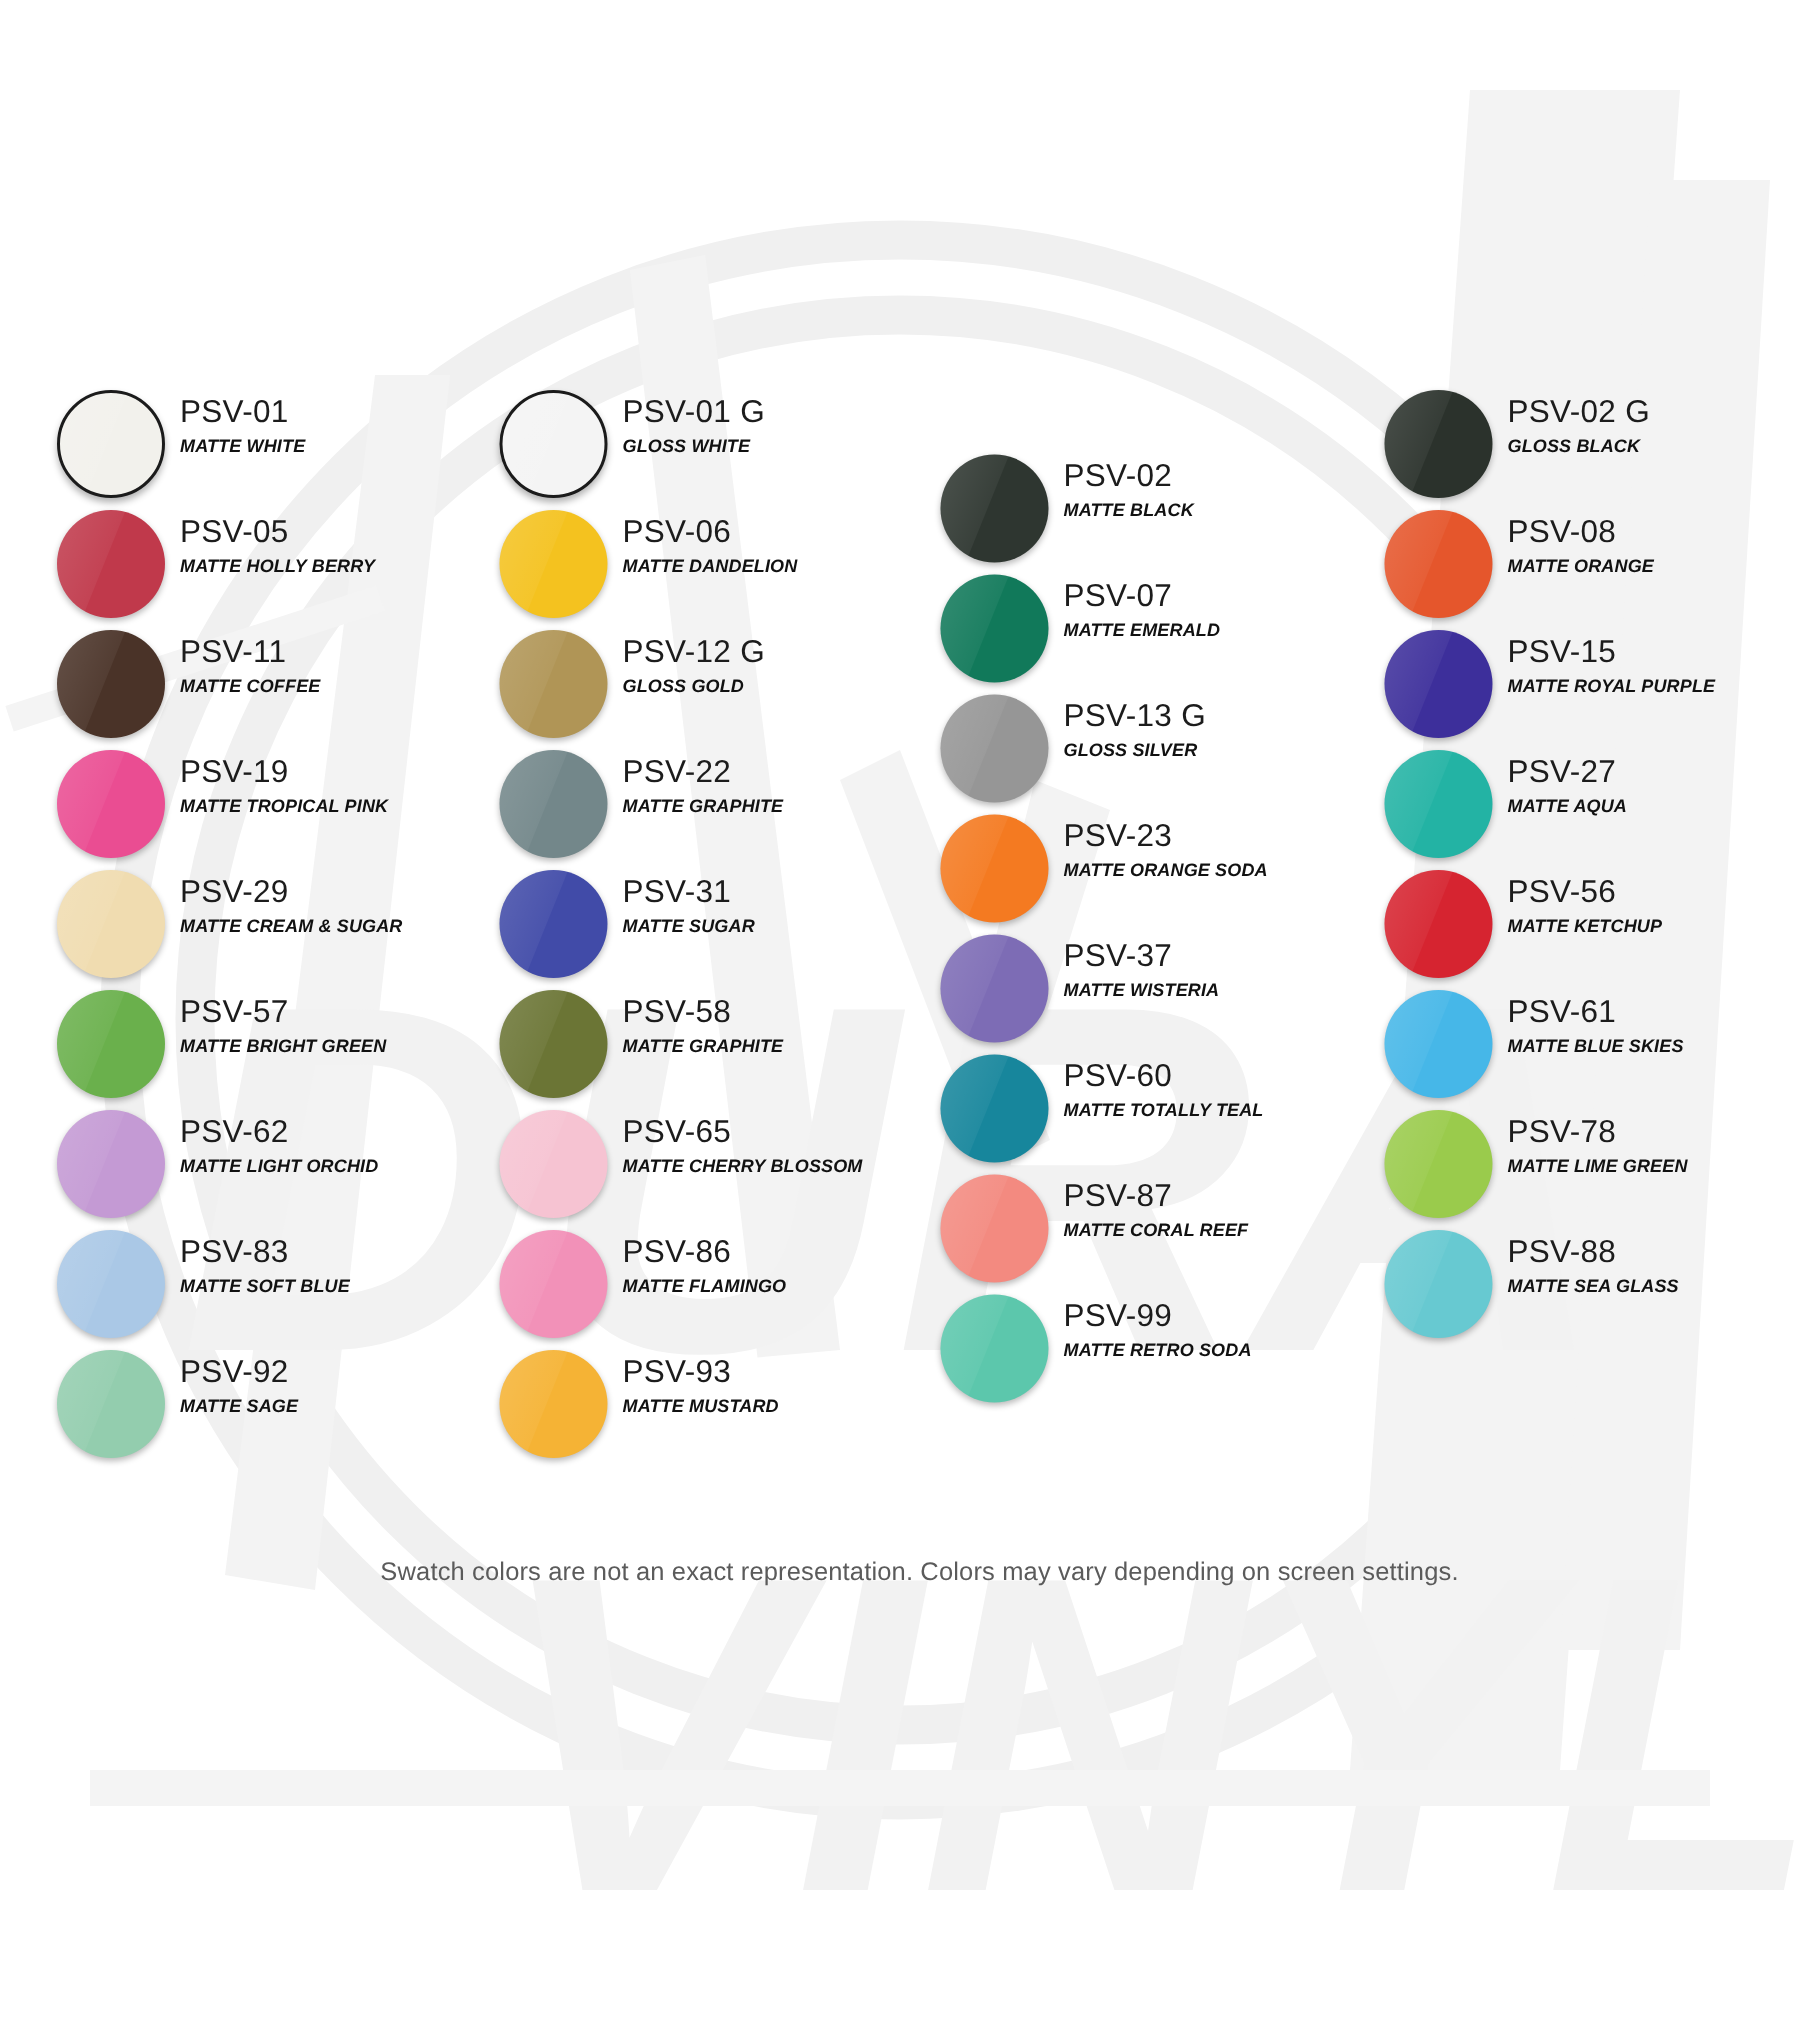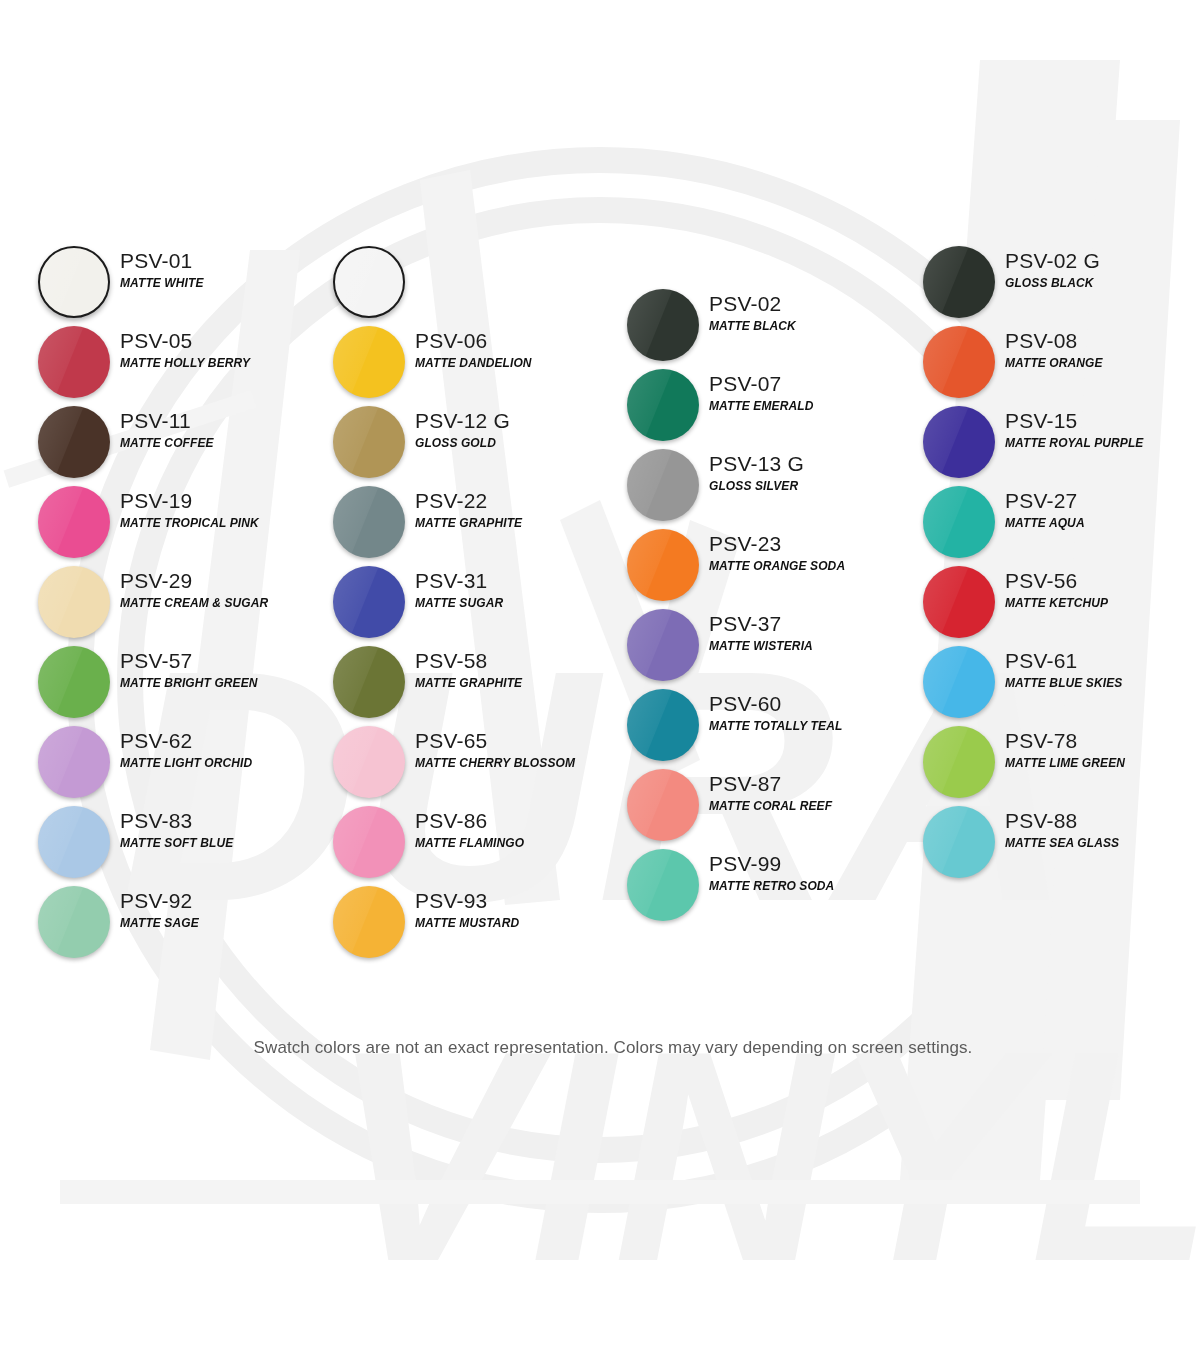--- a/index.html
+++ b/index.html
@@ -29,21 +29,21 @@
     position: absolute;
     left: 0;
     top: 0;
     width: 1200px;
     height: 1030px;
     z-index: 2;
   }
 
   .swatch-column {
     position: absolute;
-    top: 242px;
+    top: 256px;
     width: 296px;
   }
   .col-0 { left: 30px; }
   .col-1 { left: 325px; }
   .col-2 { left: 619px; margin-top: 43px; }
   .col-3 { left: 915px; }
 
   .swatch-row {
     position: relative;
     height: 80px;
@@ -203,20 +203,24 @@
         <div class="swatch-dot" style="background: rgb(147, 205, 174);"></div>
         <div class="swatch-text">
           <div class="swatch-code">PSV-92</div>
           <div class="swatch-name">MATTE SAGE</div>
         </div>
       </div>
     </div>
   <div class="swatch-column col-1">
       <div class="swatch-row">
         <div class="swatch-dot outlined" style="background: rgb(244, 244, 244);"></div>
+        <div class="swatch-text">
+          <div class="swatch-code">PSV-01 G</div>
+          <div class="swatch-name">GLOSS WHITE</div>
+        </div>
       </div>
       <div class="swatch-row">
         <div class="swatch-dot" style="background: rgb(244, 194, 31);"></div>
         <div class="swatch-text">
           <div class="swatch-code">PSV-06</div>
           <div class="swatch-name">MATTE DANDELION</div>
         </div>
       </div>
       <div class="swatch-row">
         <div class="swatch-dot" style="background: rgb(176, 149, 86);"></div>

